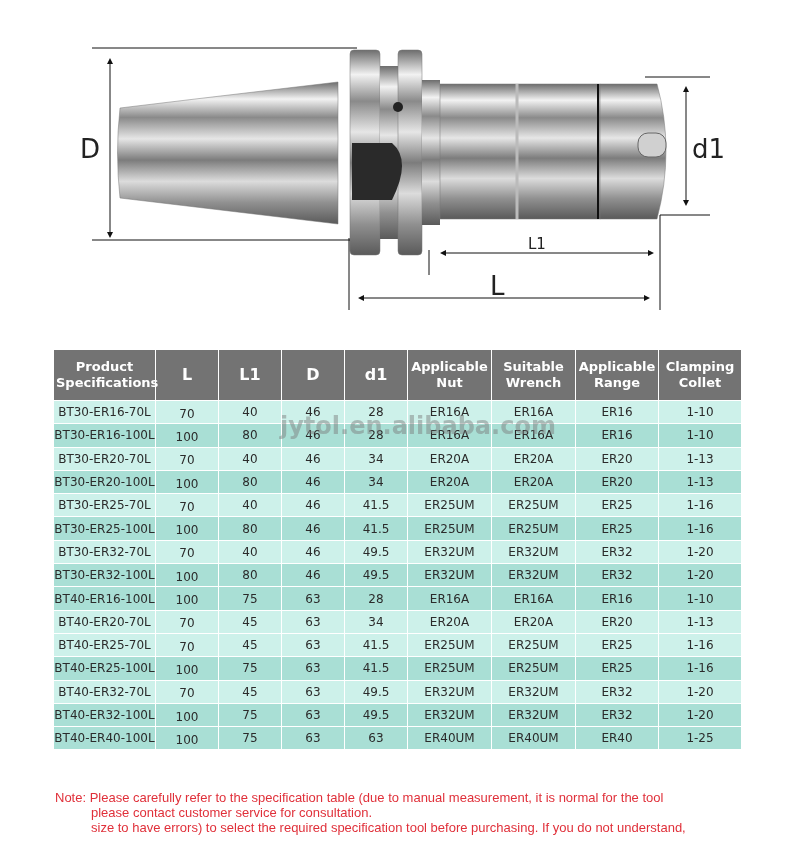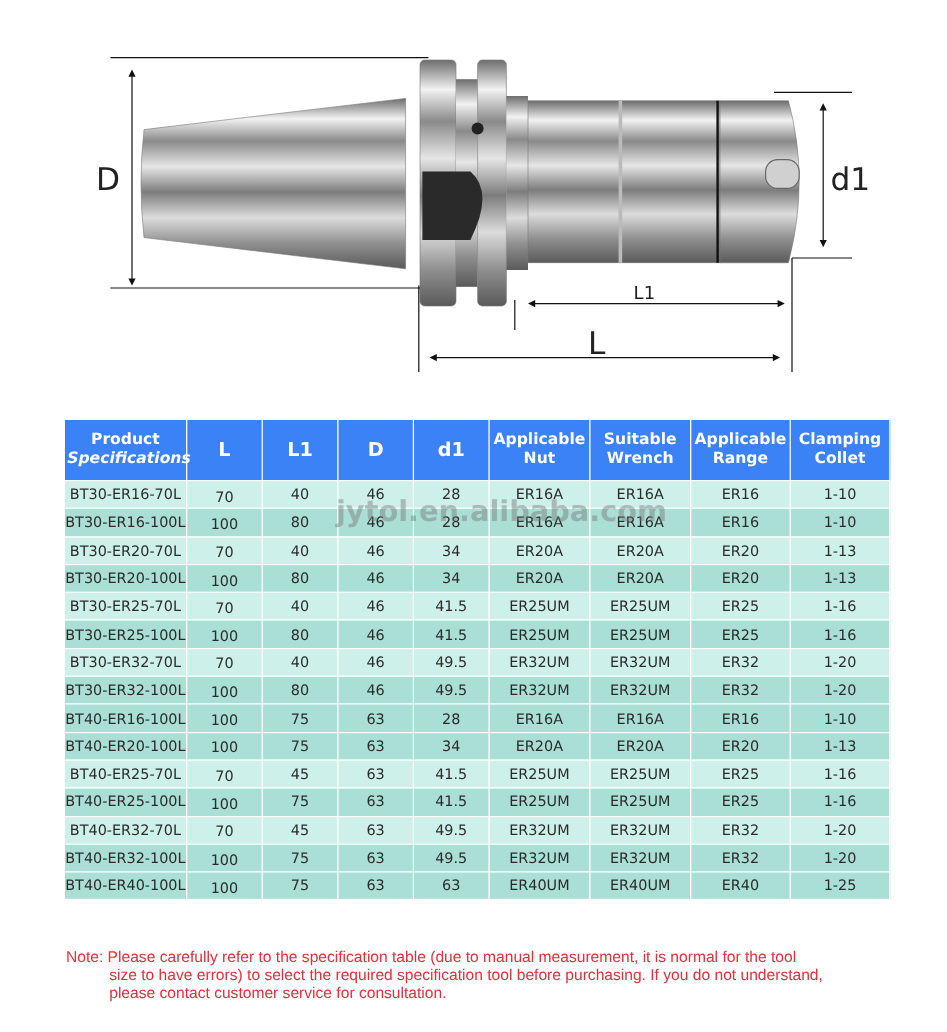--- a/index.html
+++ b/index.html
@@ -1,19 +1,19 @@
 <!DOCTYPE html>
 <html><head>
 <meta charset="utf-8">
 <style>
   html, body { margin:0; padding:0; background:#ffffff; }
   body { width:789px; height:860px; position:relative; overflow:hidden; font-family:"DejaVu Sans", sans-serif; }
   .diagram { position:absolute; left:0; top:0; width:789px; height:330px; }
   .spec-table { position:absolute; left:53px; top:349px; width:688px; border-collapse:collapse; table-layout:fixed; }
-  .spec-table th { background:#3b82f6; color:#ffffff; font-weight:bold; font-size:13px; line-height:16px; height:50px; padding:0 2px; text-align:center; border:1px solid #ffffff; }
+  .spec-table th { background:#737373; color:#ffffff; font-weight:bold; font-size:13px; line-height:16px; height:50px; padding:0 2px; text-align:center; border:1px solid #ffffff; }
   .spec-table th.big { font-size:16px; }
   .spec-table td { font-size:12px; color:#2b2b2b; height:19.3px; padding:0; text-align:center; border:1px solid #ffffff; white-space:nowrap; }
   .spec-table tr.odd td { background:#cdf1ea; }
   .spec-table tr.even td { background:#a9dfd5; }
   .spec-table td.num { padding-top:3px; }
   .watermark { position:absolute; left:280px; top:412px; font-size:24px; color:rgba(120,120,120,0.45); letter-spacing:0px; font-family:"DejaVu Sans", sans-serif; font-weight:700; pointer-events:none; }
   .note { position:absolute; left:55px; top:790px; width:690px; font-size:13px; line-height:15px; color:#e0303a; font-family:"Liberation Sans", sans-serif; }
   .note .indent { padding-left:36px; display:block; }
   .dim-label { font-family:"DejaVu Sans", sans-serif; fill:#222; }
 </style>
@@ -83,21 +83,21 @@
       <col style="width:63px">
       <col style="width:84px">
       <col style="width:84px">
       <col style="width:83px">
       <col style="width:83px">
   </colgroup>
   <thead>
     <tr id="thead-row">
         <th>
           <span style="display: block;">Product</span>
-          <span style="display: block; font-style: italic;">Specifications</span>
+          <span style="display: block;">Specifications</span>
         </th>
         <th class="big">
           <span style="display: block;">L</span>
         </th>
         <th class="big">
           <span style="display: block;">L1</span>
         </th>
         <th class="big">
           <span style="display: block;">D</span>
         </th>
@@ -215,24 +215,24 @@
         <td>BT40-ER16-100L</td>
         <td class="num">100</td>
         <td>75</td>
         <td>63</td>
         <td>28</td>
         <td>ER16A</td>
         <td>ER16A</td>
         <td>ER16</td>
         <td>1-10</td>
       </tr>
-      <tr class="even">
-        <td>BT40-ER20-100L</td>
-        <td class="num">100</td>
-        <td>75</td>
+      <tr class="odd">
+        <td>BT40-ER20-70L</td>
+        <td class="num">70</td>
+        <td>45</td>
         <td>63</td>
         <td>34</td>
         <td>ER20A</td>
         <td>ER20A</td>
         <td>ER20</td>
         <td>1-13</td>
       </tr>
       <tr class="odd">
         <td>BT40-ER25-70L</td>
         <td class="num">70</td>
@@ -288,15 +288,15 @@
         <td>ER40</td>
         <td>1-25</td>
       </tr>
     </tbody>
 </table>
 
 <div class="watermark">jytol.en.alibaba.com</div>
 
 <div class="note">
   <span style="display:block">Note: Please carefully refer to the specification table (due to manual measurement, it is normal for the tool</span>
+  <span class="indent">please contact customer service for consultation.</span>
   <span class="indent">size to have errors) to select the required specification tool before purchasing. If you do not understand,</span>
-  <span class="indent">please contact customer service for consultation.</span>
 </div>
 
 </body></html>

